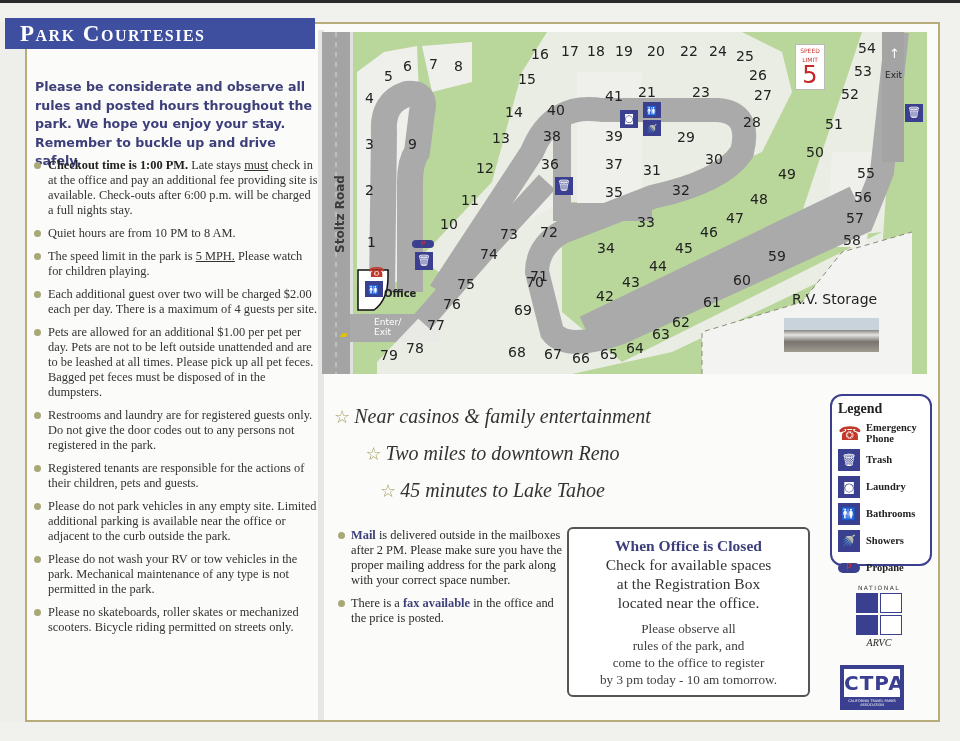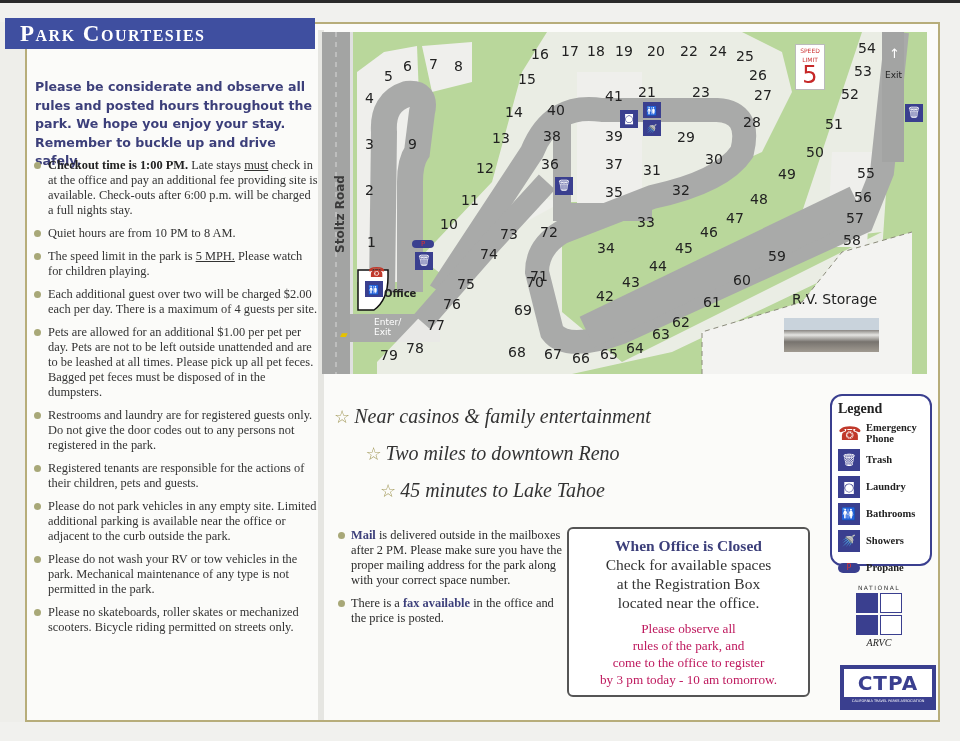--- a/index.html
+++ b/index.html
@@ -54,41 +54,41 @@
   .info li { position: relative; padding-left: 13px; font-size: 12.4px; line-height: 15px; margin-bottom: 8px; }
   .info li::before { content: ""; position: absolute; left: 0; top: 4px; width: 7px; height: 7px;
                      border-radius: 50%; background: #a8a878; }
   .info b { color: #3c3f7a; }
 
   
   .closed { position: absolute; left: 567px; top: 527px; width: 243px; height: 170px;
             border: 2px solid #555; border-radius: 6px; text-align: center; background: #fff; }
   .closed h3 { font-size: 15.5px; color: #3c3f7a; margin-top: 8px; font-weight: bold; }
   .closed .big { font-size: 15.5px; line-height: 19px; color: #333; }
-  .closed .small { font-size: 13.2px; line-height: 17px; color: #be185d; margin-top: 8px; }
+  .closed .small { font-size: 13.2px; line-height: 17px; color: #404040; margin-top: 8px; }
 
   
   .legend { position: absolute; left: 830px; top: 394px; width: 102px; height: 172px;
             border: 2px solid #3a3f8f; border-radius: 12px; background: #fff; padding: 5px 6px; }
   .legend h4 { font-size: 14px; font-weight: bold; color: #222; margin-bottom: 2px; }
   .lg-row { display: flex; align-items: center; height: 27px; }
   .lg-icon { width: 22px; height: 22px; background: #3a3f8f; color: #fff; font-size: 12px; text-align: center;
              line-height: 22px; margin-right: 6px; flex: none; font-family: "DejaVu Sans", sans-serif; }
   .lg-icon.phone { background: transparent; color: #c0392b; font-size: 19px; }
   .lg-icon.propane { height: 10px; line-height: 10px; font-size: 8px; border-radius: 5px; background: #3a3f8f; color: #d33; }
   .lg-label { font-size: 10.5px; font-weight: bold; line-height: 11px; color: #222; }
 
   
   .arvc { position: absolute; left: 852px; top: 584px; width: 54px; text-align: center; }
   .arvc .nat { font-family: "DejaVu Sans", sans-serif; font-size: 6px; letter-spacing: 1.5px; color: #333; }
   .arvc .grid { width: 46px; height: 42px; margin: 2px auto; display: grid; grid-template-columns: 1fr 1fr; gap: 2px; }
   .arvc .grid div { background: #3a3f8f; }
   .arvc .grid div.w { background: #fff; border: 1px solid #3a3f8f; }
   .arvc .sig { font-family: "Liberation Serif", serif; font-style: italic; font-size: 10px; color: #222; }
-  .ctpa { position: absolute; left: 840px; top: 665px; width: 96px; height: 45px; background: #3a3f8f; padding: 4px; }
+  .ctpa { position: absolute; left: 840px; top: 665px; width: 64px; height: 45px; background: #3a3f8f; padding: 4px; }
   .ctpa .in { background: #fff; height: 28px; text-align: center; font-family: "DejaVu Sans", sans-serif;
               font-weight: bold; font-size: 20px; color: #3a3f8f; line-height: 28px; letter-spacing: 1px; }
   .ctpa .sub { font-family: "DejaVu Sans", sans-serif; font-size: 3.5px; color: #fff; text-align: center; margin-top: 2px; }
 </style>
 </head>
 <body>
 
 <div class="sheet"></div>
 <div class="left-edge"></div>
 <div class="frame"></div>

